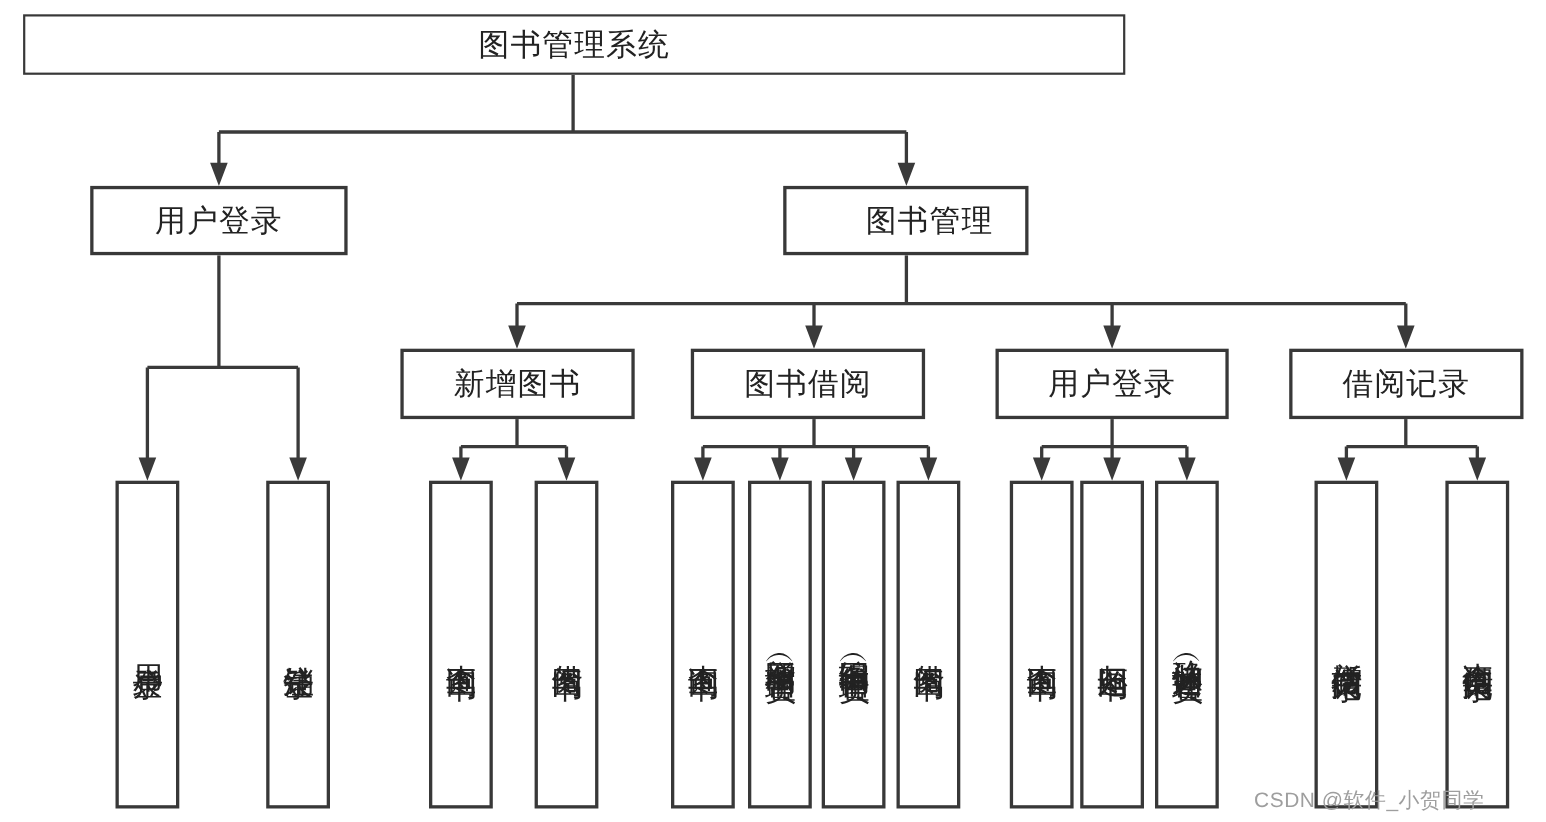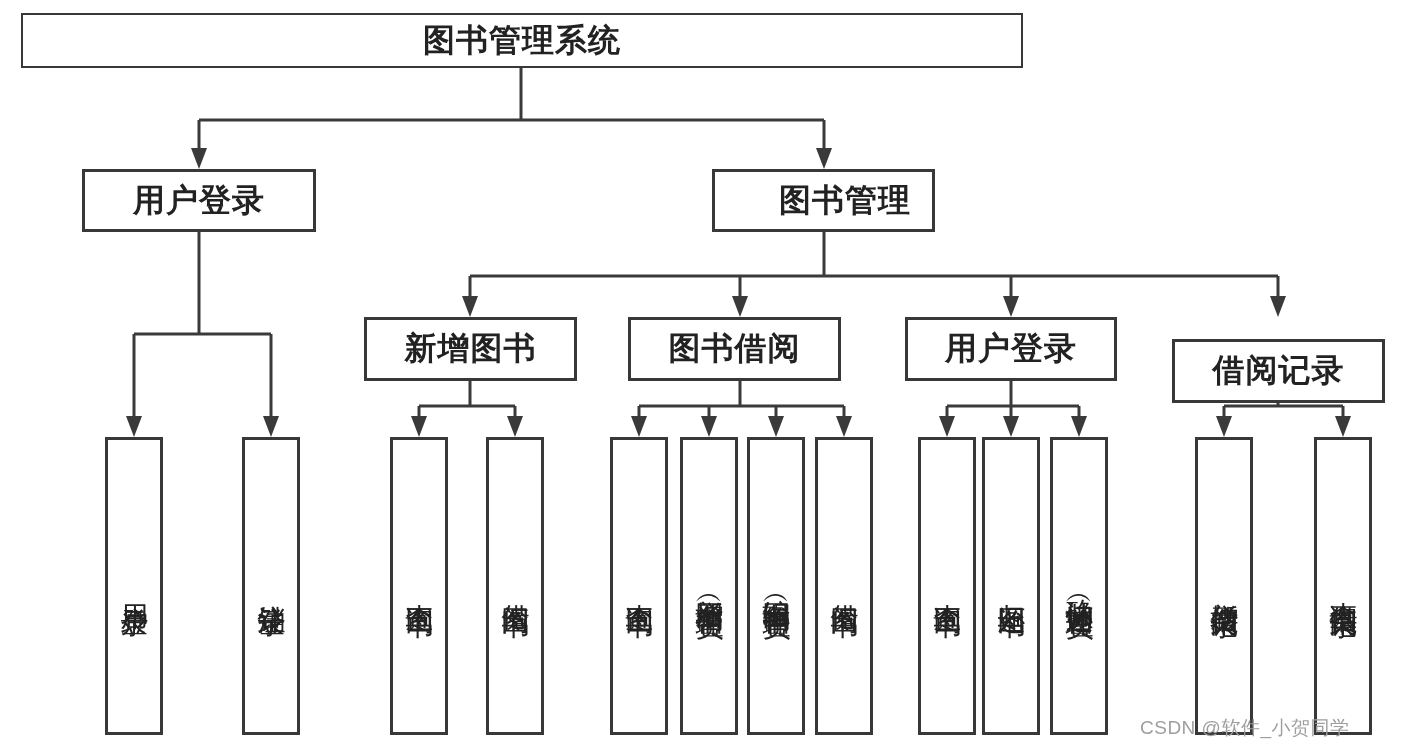--- a/index.html
+++ b/index.html
@@ -20,24 +20,23 @@
   .node {
     position: absolute;
     box-sizing: border-box;
     border: 3px solid #383838;
     background: #ffffff;
     display: flex;
     align-items: center;
     justify-content: center;
   }
   .hlabel {
-    font-size: 32px;
+    font-size: 28px;
     letter-spacing: 1px;
     white-space: nowrap;
-    font-weight: bold;
   }
   .root { left: 21px; top: 13px; width: 1002px; height: 55px; border-width: 2.5px; }
   .l2   { top: 169px; height: 63px; }
   .l3   { top: 317px; height: 64px; width: 213px; }
   .leaf { top: 437px; height: 298px; width: 58px; }
   .vtext {
     writing-mode: vertical-rl;
     text-orientation: mixed;
     font-size: 28px;
     letter-spacing: 2px;
@@ -99,21 +98,21 @@
 
   <div class="node l3" style="left:364px;">
     <span class="hlabel">新增图书</span>
   </div>
   <div class="node l3" style="left:628px;">
     <span class="hlabel">图书借阅</span>
   </div>
   <div class="node l3" style="left:905px;width:212px;">
     <span class="hlabel">用户登录</span>
   </div>
-  <div class="node l3" style="left:1172px;margin-top:22px;">
+  <div class="node l3" style="left:1172px;">
     <span class="hlabel">借阅记录</span>
   </div>
 
   <div class="node leaf" style="left:105px;">
     <span class="vtext">用户登录</span>
   </div>
   <div class="node leaf" style="left:242px;">
     <span class="vtext">注销登录</span>
   </div>
   <div class="node leaf" style="left:390px;">

